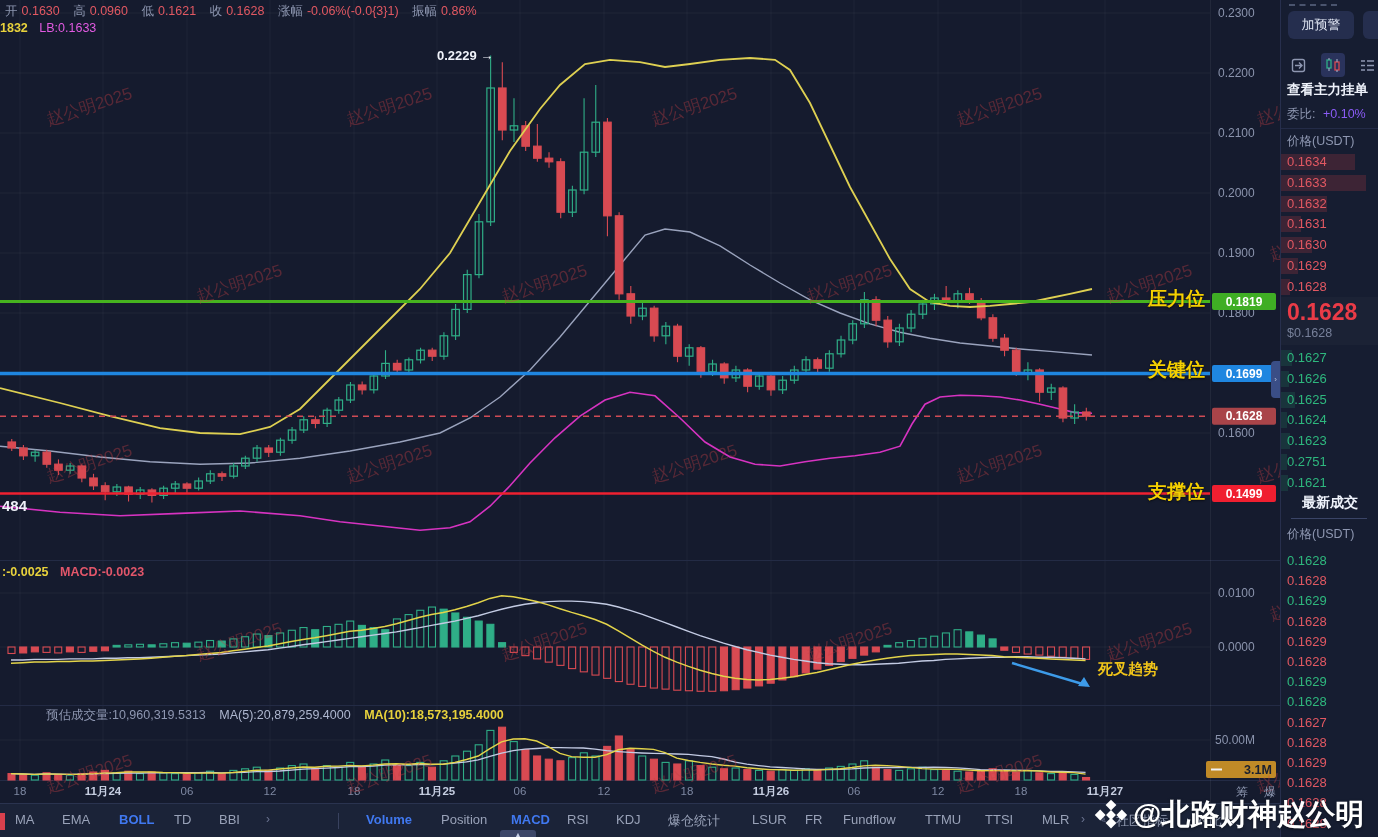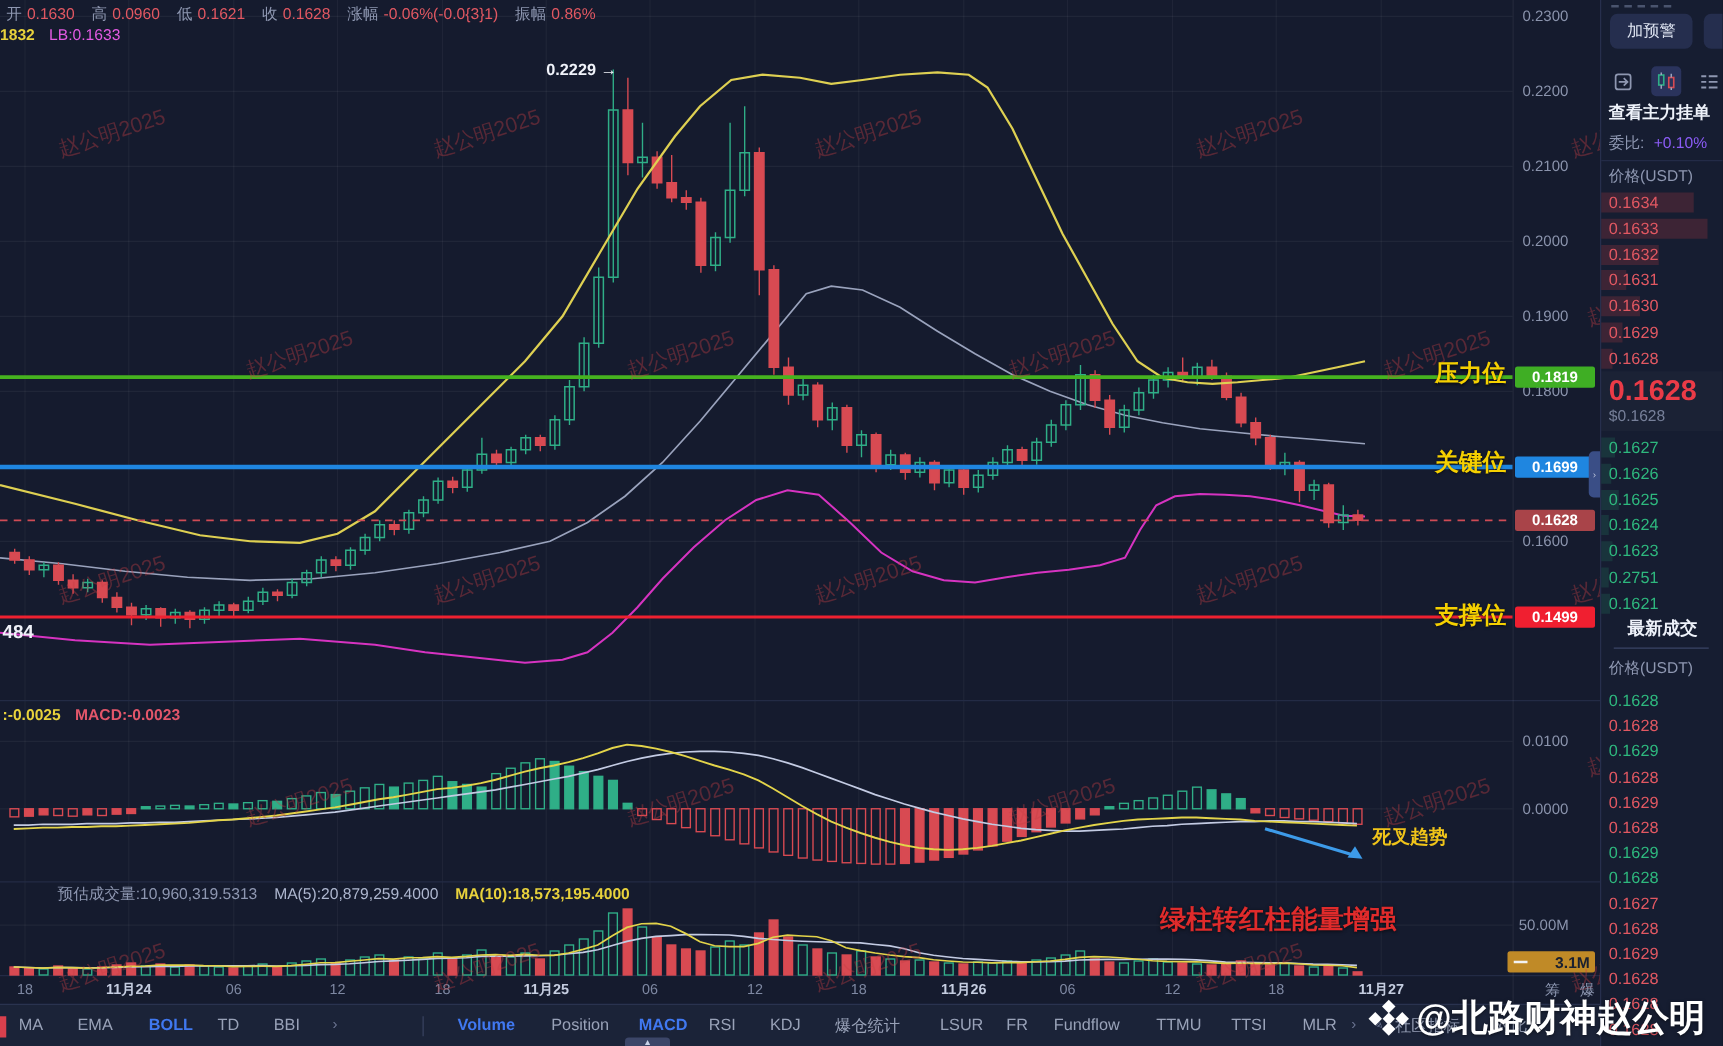--- a/index.html
+++ b/index.html
@@ -548,21 +548,20 @@
     <span class="ma5">MA(5):20,879,259.4000</span>
     <span class="ma10">MA(10):18,573,195.4000</span>
   </div>
 
   <div class="peak-note">0.2229 →</div>
   <div class="left-price-note">484</div>
   <div class="lvl-label" style="left:1085px;top:286px;">压力位</div>
   <div class="lvl-label" style="left:1085px;top:357px;">关键位</div>
   <div class="lvl-label" style="left:1085px;top:479px;">支撑位</div>
   <div class="anno-deadcross">死叉趋势</div>
-  <div class="anno-red">绿柱转红柱能量增强</div>
   <div class="side-tab">›</div>
 </div>
 
 <div id="right-panel">
   <div class="dash-deco"></div>
   <div class="alert-btn">加预警</div>
   <div class="alert-btn2"></div>
   <div class="icon-row">
     <div class="mini-icon">
       <svg width="17" height="17" viewBox="0 0 17 17">

